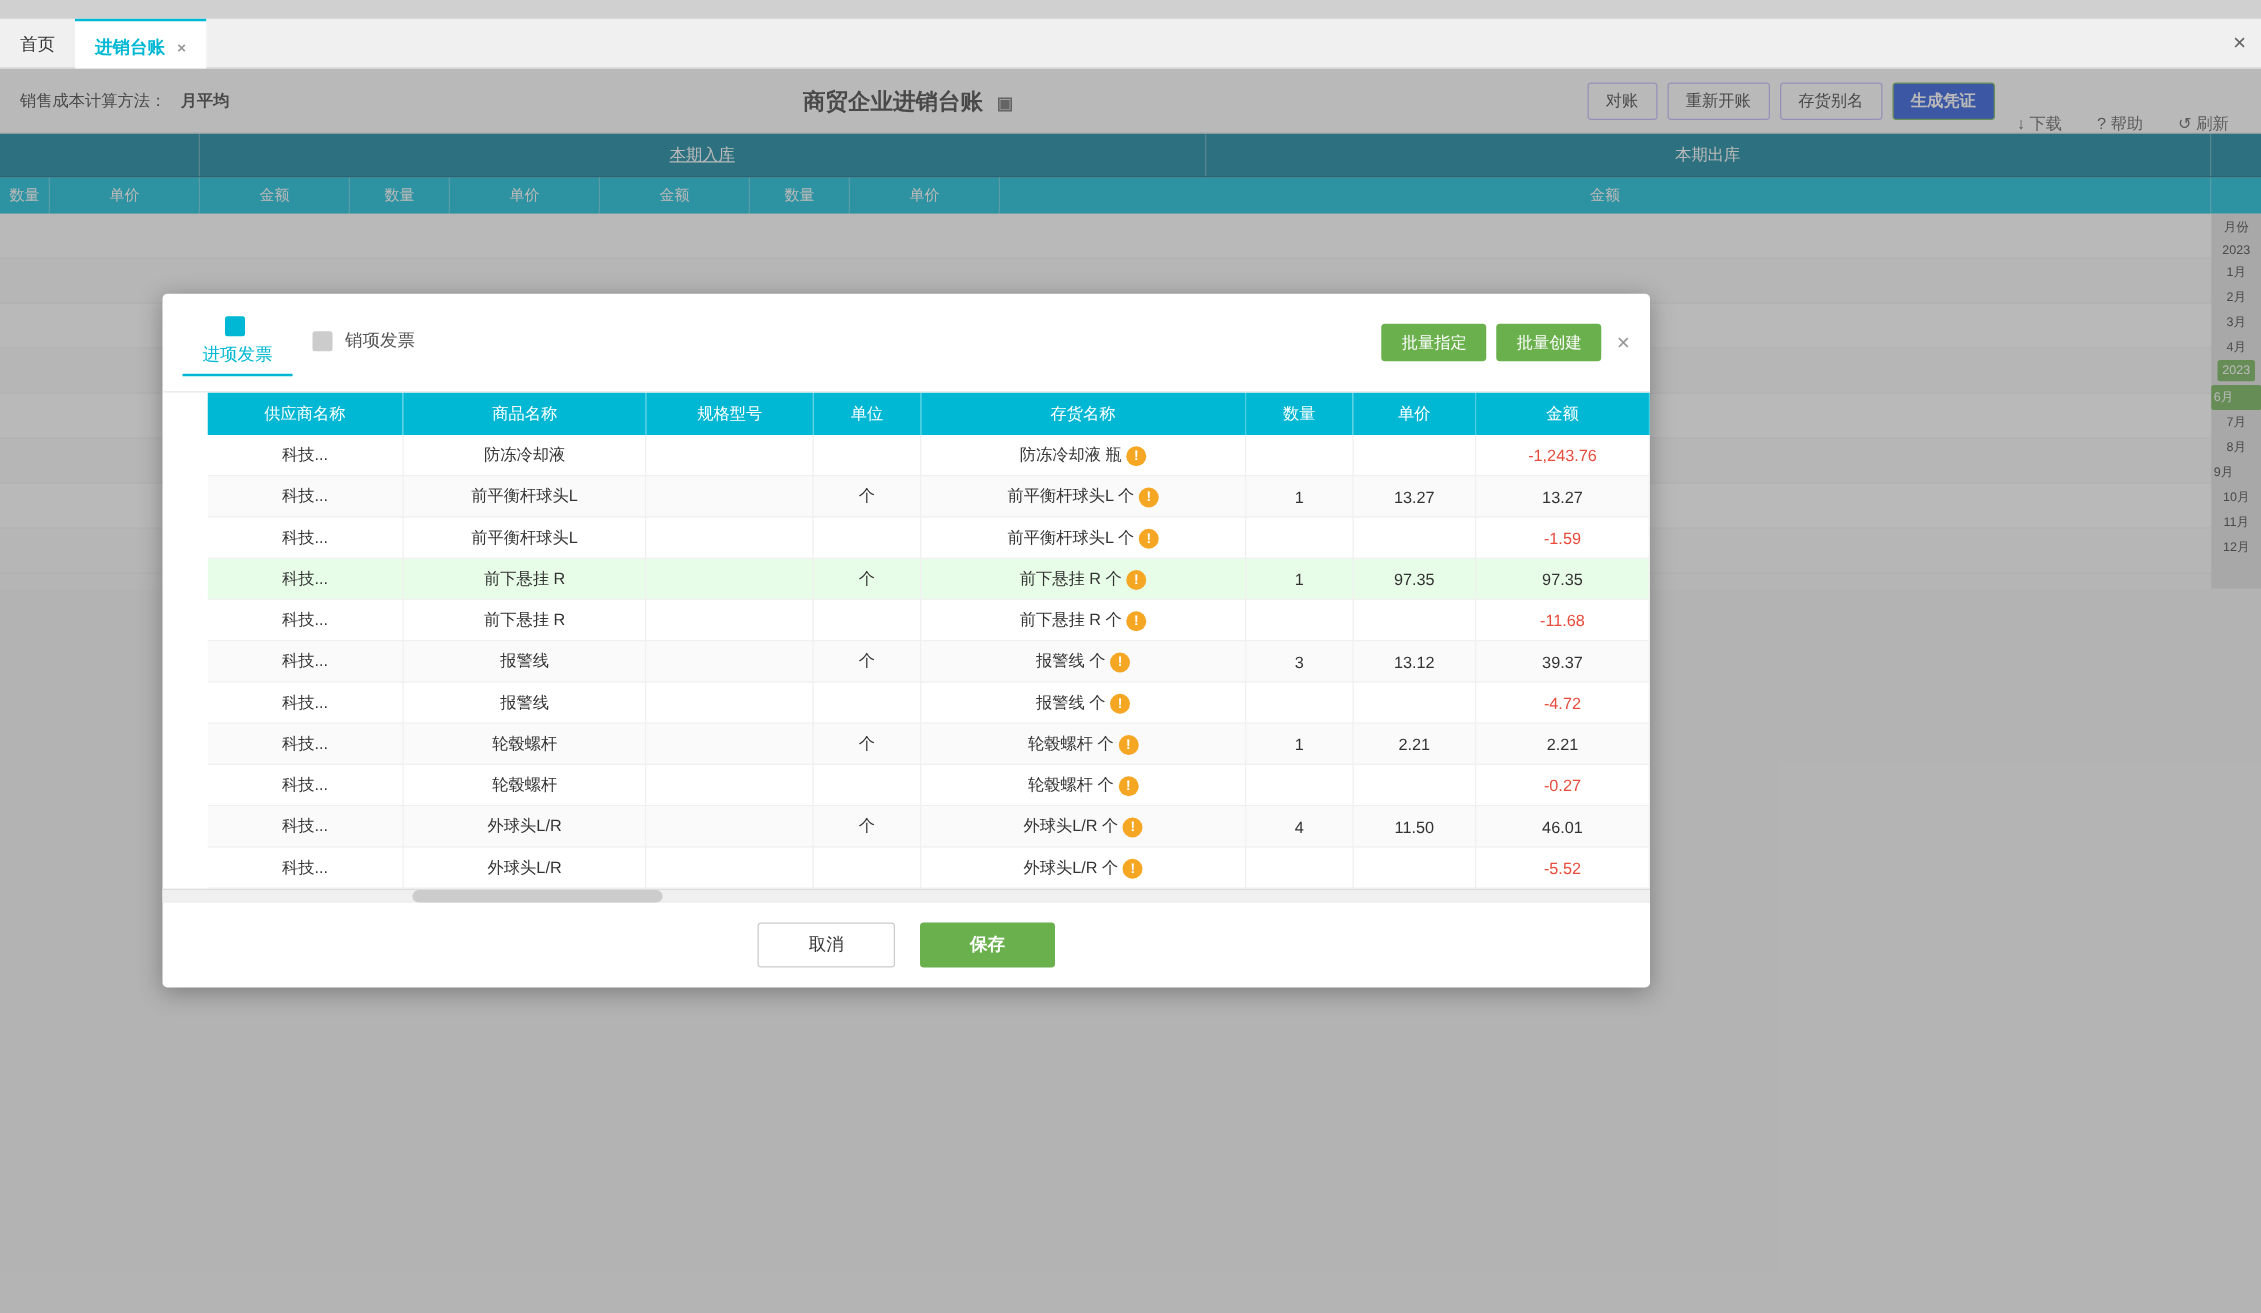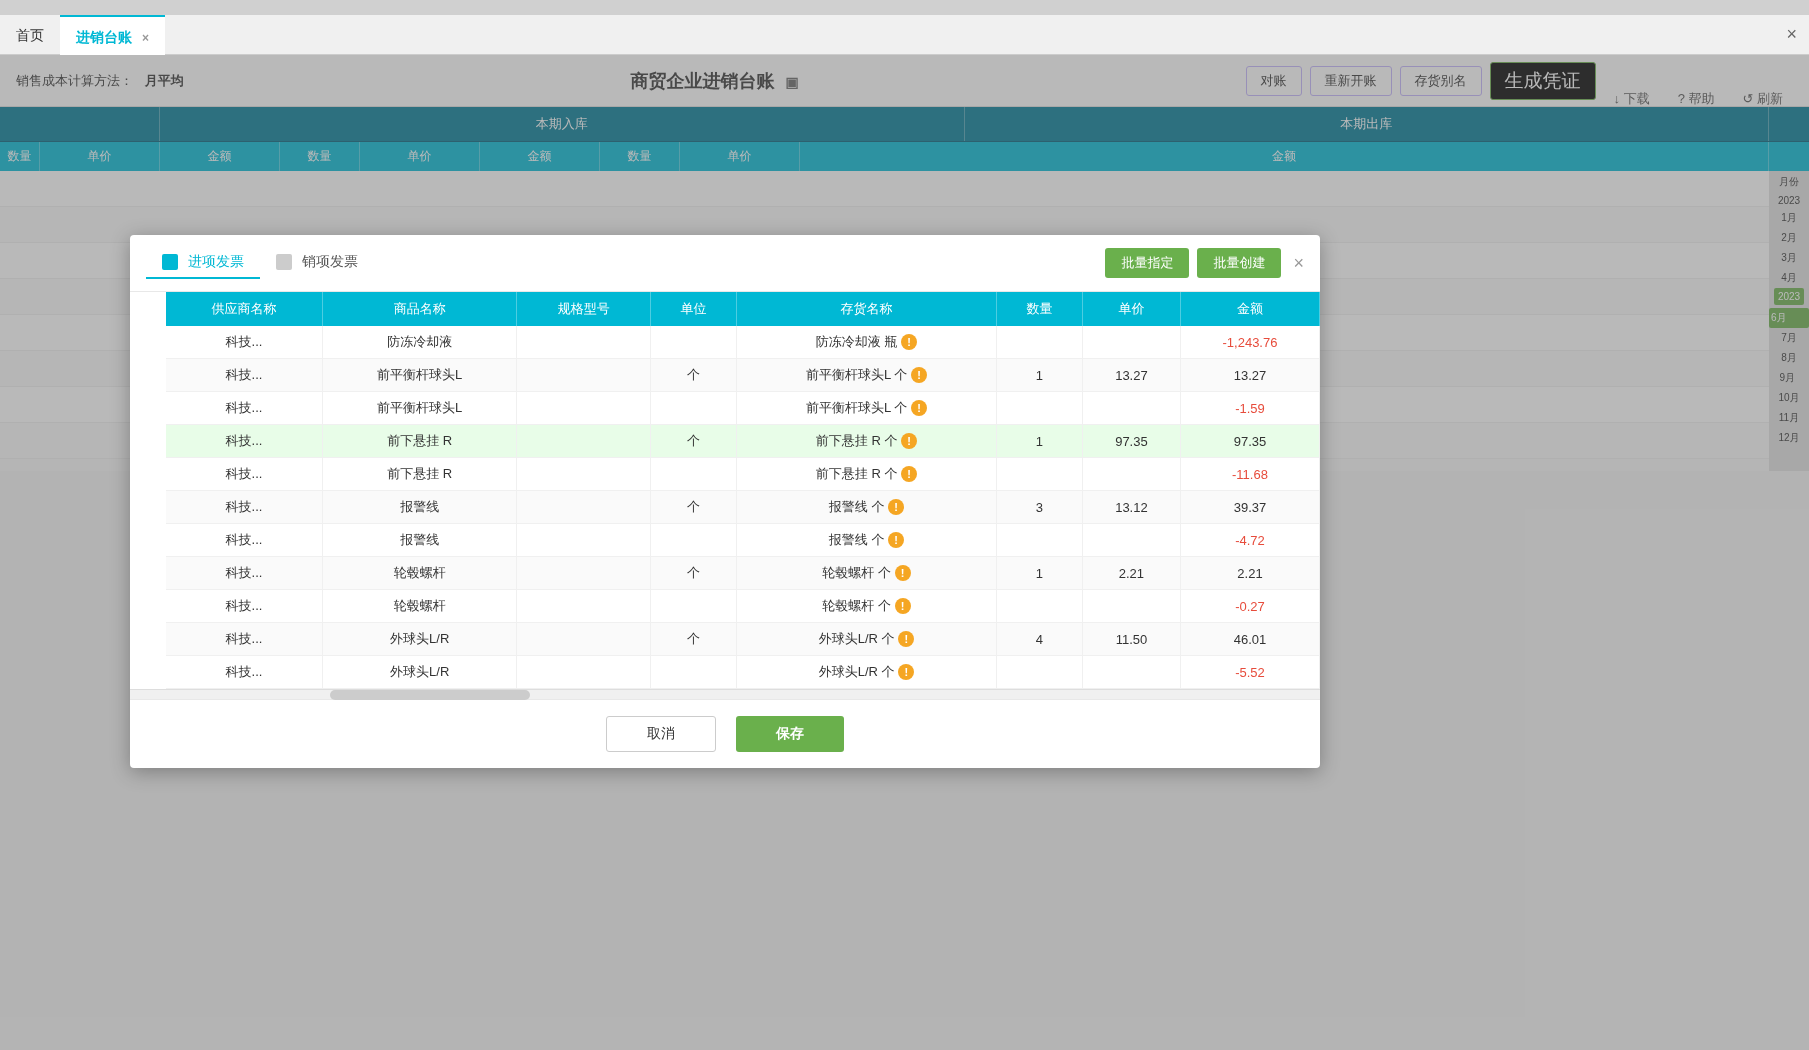--- a/index.html
+++ b/index.html
@@ -85,26 +85,26 @@
       border: 1px solid #c4b5fd;
       background: #fff;
       border-radius: 3px;
       font-size: 13px;
       cursor: pointer;
       color: #333;
     }
     .btn-green {
       padding: 5px 14px;
       border: 1px solid #6ab04c;
-      background: #000000;
+      background: #1d4ed8;
       border-radius: 3px;
-      font-size: 19px;
+      font-size: 13px;
       cursor: pointer;
       color: #fff;
-      font-weight: normal;
+      font-weight: bold;
     }
     .btn-icon {
       padding: 5px 10px;
       border: none;
       background: none;
       font-size: 13px;
       cursor: pointer;
       color: #555;
       margin-top: 36px;
     }
@@ -144,20 +144,21 @@
       padding: 6px 16px;
       font-size: 14px;
       cursor: pointer;
       color: #555;
       border-bottom: 2px solid transparent;
       gap: 6px;
     }
     .modal-tab.active {
       color: #00b8d4;
       border-bottom: 2px solid #00b8d4;
+      flex-direction: column;
     }
     .modal-actions {
       margin-left: auto;
       display: flex;
       gap: 8px;
     }
     .btn-batch-assign {
       padding: 6px 16px;
       background: #6ab04c;
       color: #fff;
@@ -304,21 +305,21 @@
       <button class="btn-outline">存货别名</button>
       <button class="btn-green">生成凭证</button>
       <button class="btn-icon">↓ 下载</button>
       <button class="btn-icon">? 帮助</button>
       <button class="btn-icon">↺ 刷新</button>
     </div>
   </div>
 
   <div style="display:flex; background:#007b96; color:#fff; border-bottom:1px solid #005f78;">
     <div style="width:160px; text-align:center; padding:8px 0; font-size:13px; border-right:1px solid rgba(255,255,255,0.3);"></div>
-    <div style="flex:1; text-align:center; padding:8px 0; font-size:13px; border-right:1px solid rgba(255,255,255,0.3);">本期入库</div>
+    <div style="flex:1; text-align:center; padding:8px 0; font-size:13px; border-right:1px solid rgba(255,255,255,0.3);text-decoration:underline;">本期入库</div>
     <div style="flex:1; text-align:center; padding:8px 0; font-size:13px; border-right:1px solid rgba(255,255,255,0.3);">本期出库</div>
     <div style="width:40px;"></div>
   </div>
 
   <div style="display:flex; background:#00b8d4; color:#fff;">
     <div style="width:40px; text-align:center; padding:6px 4px; font-size:12px; border-right:1px solid rgba(255,255,255,0.3);">数量</div>
     <div style="width:120px; text-align:center; padding:6px 4px; font-size:12px; border-right:1px solid rgba(255,255,255,0.3);">单价</div>
     <div style="width:120px; text-align:center; padding:6px 4px; font-size:12px; border-right:1px solid rgba(255,255,255,0.3);">金额</div>
     <div style="width:80px; text-align:center; padding:6px 4px; font-size:12px; border-right:1px solid rgba(255,255,255,0.3);">数量</div>
     <div style="width:120px; text-align:center; padding:6px 4px; font-size:12px; border-right:1px solid rgba(255,255,255,0.3);">单价</div>
@@ -335,21 +336,21 @@
       <div style="font-size:10px; text-align:center; padding:2px; color:#333;">2023</div>
       <div id="month-list">
           <div style="font-size: 10px; padding: 3px 2px; cursor: pointer; text-align: center; width: 40px; color: rgb(51, 51, 51);">1月</div>
           <div style="font-size: 10px; padding: 3px 2px; cursor: pointer; text-align: center; width: 40px; color: rgb(51, 51, 51);">2月</div>
           <div style="font-size: 10px; padding: 3px 2px; cursor: pointer; text-align: center; width: 40px; color: rgb(51, 51, 51);">3月</div>
           <div style="font-size: 10px; padding: 3px 2px; cursor: pointer; text-align: center; width: 40px; color: rgb(51, 51, 51);">4月</div>
           <div style="font-size: 10px; padding: 3px 2px; cursor: pointer; text-align: center; width: 40px; color: rgb(51, 51, 51);">5月</div>
           <div style="font-size: 10px; padding: 3px 2px; cursor: pointer; width: 40px; color: rgb(255, 255, 255); background: rgb(106, 176, 76); border-radius: 2px;">6月</div>
           <div style="font-size: 10px; padding: 3px 2px; cursor: pointer; text-align: center; width: 40px; color: rgb(51, 51, 51);">7月</div>
           <div style="font-size: 10px; padding: 3px 2px; cursor: pointer; text-align: center; width: 40px; color: rgb(51, 51, 51);">8月</div>
-          <div style="font-size: 10px; padding: 3px 2px; cursor: pointer; text-align: right; width: 28px; color: rgb(51, 51, 51);">9月</div>
+          <div style="font-size: 10px; padding: 3px 2px; cursor: pointer; text-align: left; width: 28px; color: rgb(51, 51, 51);">9月</div>
           <div style="font-size: 10px; padding: 3px 2px; cursor: pointer; text-align: center; width: 40px; color: rgb(51, 51, 51);">10月</div>
           <div style="font-size: 10px; padding: 3px 2px; cursor: pointer; text-align: center; width: 40px; color: rgb(51, 51, 51);">11月</div>
           <div style="font-size: 10px; padding: 3px 2px; cursor: pointer; text-align: center; width: 40px; color: rgb(51, 51, 51);">12月</div>
         </div>
     </div>
 
     <div style="height:36px; border-bottom:1px solid #eee; background:#fff;"></div>
     <div style="height:36px; border-bottom:1px solid #eee; background:#fafafa;"></div>
     <div style="height:36px; border-bottom:1px solid #eee; background:#fff;"></div>
     <div style="height:36px; border-bottom:1px solid #eee; background:#fafafa;"></div>

